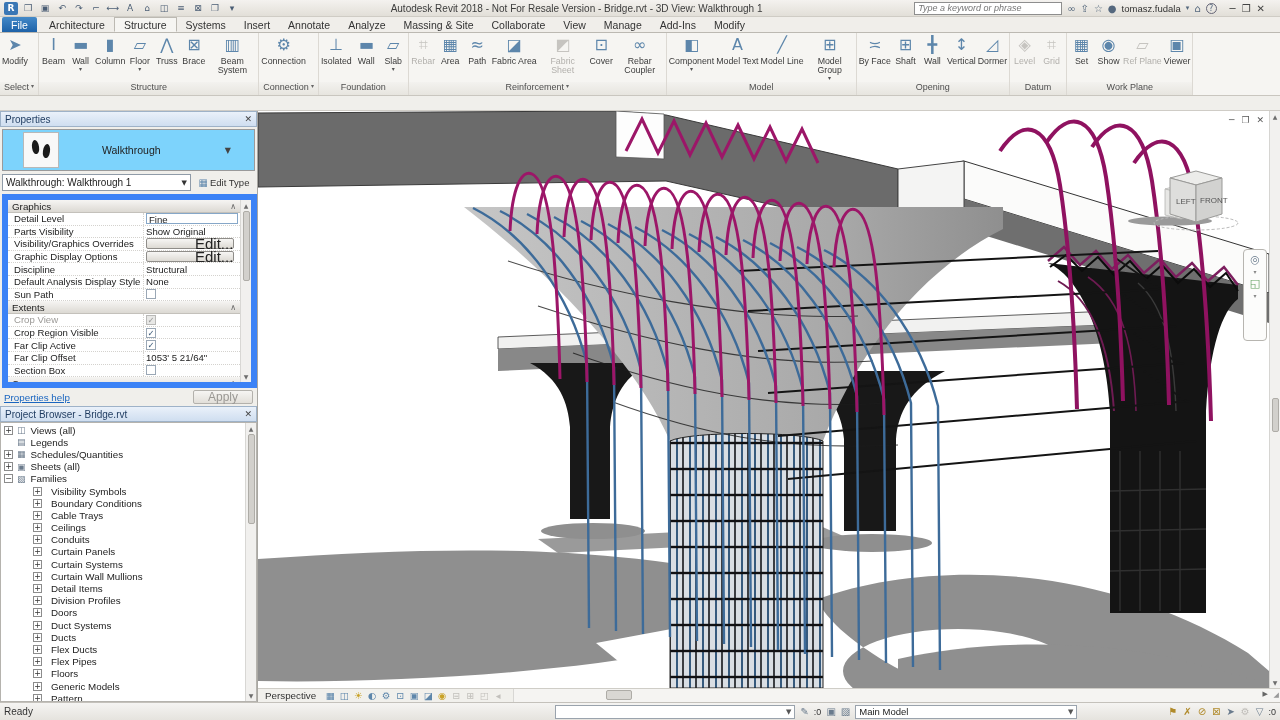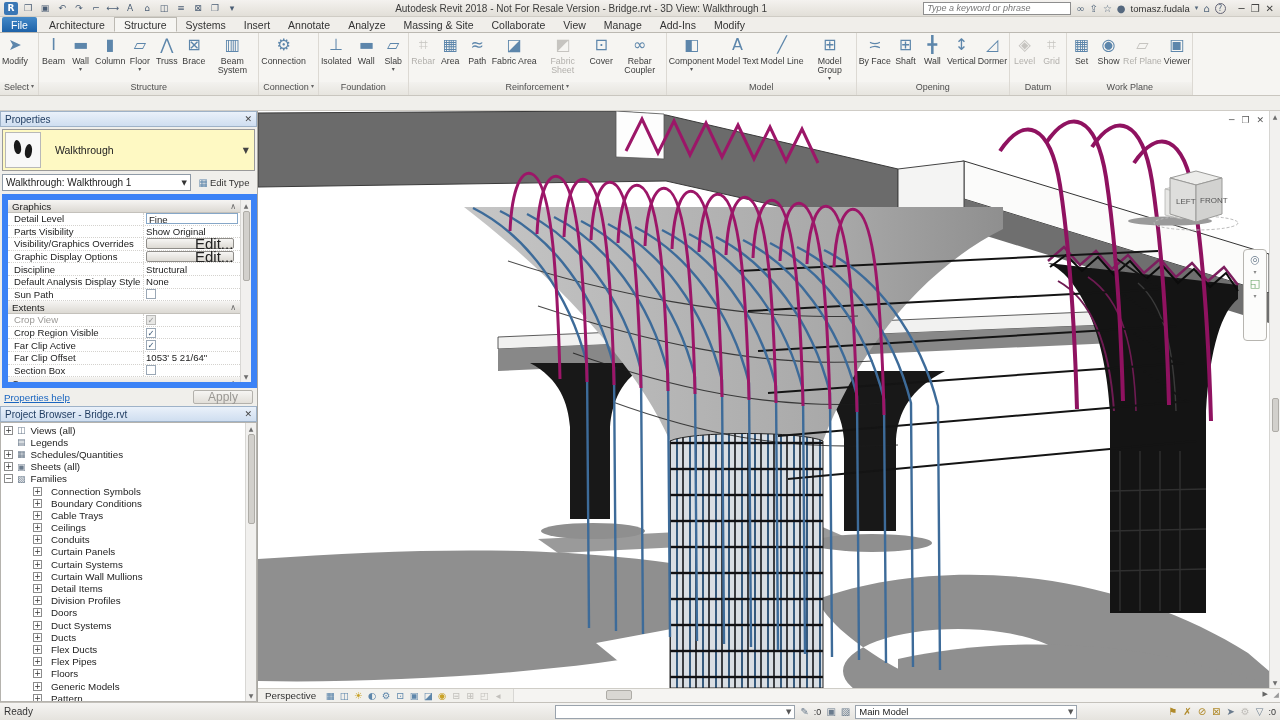--- a/index.html
+++ b/index.html
@@ -5,21 +5,21 @@
   *{margin:0;padding:0;box-sizing:border-box;}
   html,body{width:1280px;height:720px;overflow:hidden;font-family:"Liberation Sans",sans-serif;background:#e9e6e0;}
   .glyph{font-family:"DejaVu Sans","Liberation Sans",sans-serif;}
 
   
   .titlebar{height:17px;background:linear-gradient(#f4f2ef,#e2dfd8);display:flex;align-items:center;font-size:10px;color:#333;border-bottom:1px solid #cfccc5;}
   .qat{display:flex;align-items:center;gap:3px;padding-left:4px;}
   .qat .qi{width:14px;height:13px;display:flex;align-items:center;justify-content:center;font-size:9px;color:#4a5d74;cursor:default;}
   .qat .qi.logo{color:#fff;background:#3a77b5;border-radius:2px;font-weight:bold;}
   .apptitle{flex:1;text-align:center;color:#3c3c3c;white-space:nowrap;overflow:hidden;}
-  .trights{display:flex;align-items:center;gap:5px;padding-right:6px;}
+  .trights{display:flex;align-items:center;gap:5px;padding-right:15px;}
   .searchbox{width:148px;height:13px;font-size:9px;font-style:italic;color:#888;border:1px solid #8e8e8e;background:#fff;padding:0 3px;font-family:"Liberation Sans",sans-serif;}
   .ti{font-size:10px;color:#55687e;}
   .uname{font-size:9.5px;color:#333;}
   .winbtns{display:flex;gap:6px;padding-left:8px;color:#444;font-size:10px;}
 
   
   .tabrow{height:16px;background:#f0eeea;display:flex;align-items:flex-end;padding-left:2px;border-bottom:1px solid #bcb9b2;font-size:10.5px;color:#333;}
   .rtab{padding:1px 9px 1px 9px;height:15px;display:flex;align-items:center;cursor:default;}
   .rtab.file{background:linear-gradient(#4389c8,#1e62a8);color:#fff;border-radius:2px 2px 0 0;margin-right:3px;}
   .rtab.active{background:#f6f5f2;border:1px solid #bcb9b2;border-bottom:1px solid #f6f5f2;}
@@ -41,21 +41,21 @@
 
   
   .main{position:relative;height:591px;background:#fff;}
   .leftcol{position:absolute;left:0;top:0;width:258px;height:591px;background:#f0efeb;border-right:1px solid #a9a7a2;}
 
   .panelhead{height:16px;background:linear-gradient(#eaf1fa,#cfdef0);border:1px solid #9eb2c8;display:flex;align-items:center;font-size:10px;color:#1d3a5f;padding:0 4px;}
   .panelhead .ph-close{margin-left:auto;color:#444;font-size:9px;}
 
   
   .props{height:295px;display:flex;flex-direction:column;background:#f0efeb;}
-  .typesel{height:42px;margin:2px 2px 0 2px;background:#fef9c3;border:1px solid #9a9a9a;display:flex;align-items:center;padding:2px;}
+  .typesel{height:42px;margin:2px 2px 0 2px;background:#7dd3fc;border:1px solid #9a9a9a;display:flex;align-items:center;padding:20px;gap:29px;}
   .typeicon{width:36px;height:36px;border:1px solid #b8b8b8;background:#f8f8f8;position:relative;}
   .foot{position:absolute;width:7px;height:14px;background:#1a1a1a;border-radius:50% 50% 45% 45%;}
   .foot.l{left:8px;top:7px;transform:rotate(-8deg);}
   .foot.r{left:19px;top:11px;transform:rotate(8deg);}
   .typesel .tname{font-size:10.5px;color:#222;margin-left:14px;}
   .typesel .dd{margin-left:auto;font-size:8px;color:#444;padding-right:3px;}
   .instrow{height:19px;display:flex;align-items:center;margin:2px 2px 0 2px;gap:2px;}
   .instcombo{flex:1;height:17px;background:#fff;border:1px solid #8f9ba8;display:flex;align-items:center;font-size:10px;padding:0 3px;color:#222;}
   .instcombo .dd{margin-left:auto;font-size:7px;color:#333;}
   .edittype{width:62px;height:17px;display:flex;align-items:center;justify-content:center;gap:2px;font-size:9.5px;color:#333;}
@@ -607,21 +607,21 @@
 
             <div class="trow l0">
               <span class="exp glyph">−</span>
               <span class="ticon glyph">▧</span>
               <span class="tlabel">Families</span>
             </div>
 
             <div class="trow l1">
               <span class="exp glyph">+</span>
               <span class="ticon glyph"></span>
-              <span class="tlabel">Connection Symbols</span>
+              <span class="tlabel">Visibility Symbols</span>
             </div>
 
             <div class="trow l1">
               <span class="exp glyph">+</span>
               <span class="ticon glyph"></span>
               <span class="tlabel">Boundary Conditions</span>
             </div>
 
             <div class="trow l1">
               <span class="exp glyph">+</span>

